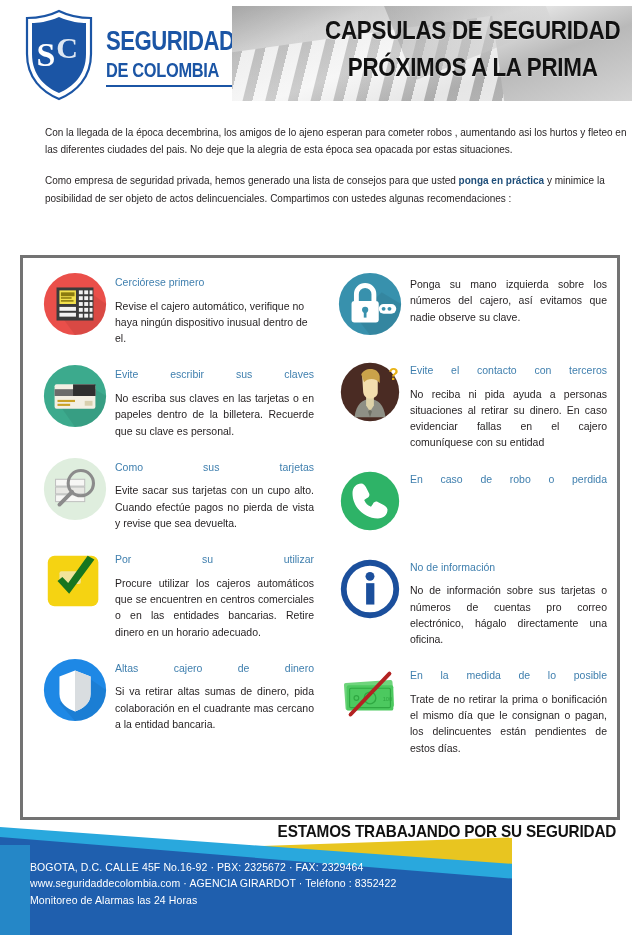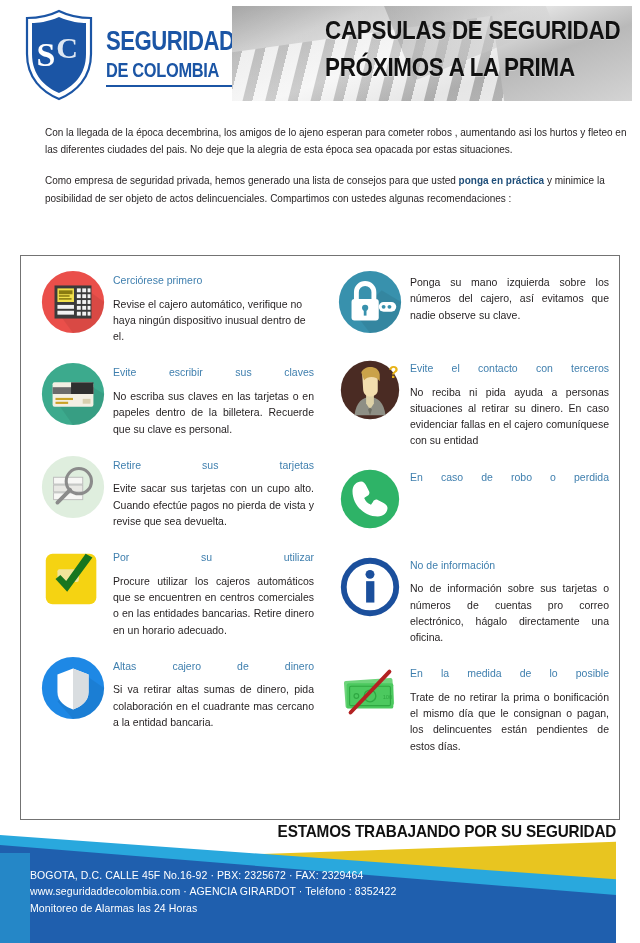--- a/index.html
+++ b/index.html
@@ -50,42 +50,42 @@
       repeating-linear-gradient(112deg, rgba(255,255,255,0.85) 0px, rgba(255,255,255,0.85) 12px, rgba(150,150,150,0.45) 13px, rgba(150,150,150,0.45) 22px);
     transform:rotate(-8deg);opacity:.75;
   }
   .banner::after{
     content:"";position:absolute;left:160px;top:-40px;width:150px;height:90px;
     background:linear-gradient(150deg,#8e8e8e,#d8d8d8);
     transform:rotate(-22deg);opacity:.5;
   }
   .banner-text{
     position:absolute;right:12px;top:6px;
-    text-align:left;z-index:3;
+    text-align:center;z-index:3;
   }
   .banner-line{
     font-family:"Liberation Sans", sans-serif;
     font-weight:bold;font-size:26px;color:#111111;
     letter-spacing:-0.3px;line-height:1.42;
     transform:scaleX(0.86);transform-origin:right center;
     text-shadow:0 1px 0 rgba(255,255,255,0.35);
   }
 
   
   .intro{
     position:absolute;left:45px;top:124px;width:588px;
     font-size:10px;line-height:1.72;color:#231f20;
   }
   .intro p{margin:0 0 14px 0;}
   .hl{color:#1f4e79;font-weight:bold;}
 
   
   .panel{
     position:absolute;left:20px;top:255px;width:600px;height:565px;
-    border:1px solid #737373;background:#ffffff;box-sizing:border-box;
+    border:3px solid #737373;background:#ffffff;box-sizing:border-box;
   }
   .cols{display:flex;width:100%;height:100%;box-sizing:border-box;padding:8px 4px 0 4px;}
   .col{width:50%;box-sizing:border-box;padding:0 6px;}
   .col-left{padding-left:10px;}
   .col-right{padding-left:12px;}
 
   .tip{display:flex;align-items:flex-start;margin-bottom:12px;}
   .tip-icon{
     width:76px;min-width:76px;height:76px;
     display:flex;align-items:center;justify-content:center;
@@ -106,21 +106,21 @@
   .tagline{
     position:absolute;right:24px;top:822px;
     font-family:"Liberation Sans", sans-serif;
     font-weight:bold;font-size:17px;color:#111111;letter-spacing:-0.2px;
     transform:scaleX(0.9);transform-origin:right center;
     z-index:6;
   }
 
   
   .footer{
-    position:absolute;left:0;bottom:0;width:616px;height:120px;overflow:hidden;
+    position:absolute;left:0;bottom:8px;width:512px;height:120px;overflow:hidden;
   }
   .footer svg{display:block;width:640px;height:120px;}
   .footer-text{
     position:absolute;left:30px;top:44px;
     font-family:"Liberation Sans", sans-serif;
     font-size:10.5px;color:#ffffff;line-height:1.55;
     letter-spacing:0.1px;z-index:5;
   }
   .footer-text div{white-space:nowrap;}
 </style>
@@ -224,21 +224,21 @@
           <svg viewBox="0 0 72 72" width="70" height="70">
             <circle cx="36" cy="36" r="32" fill="#dfeede"></circle>
             <rect x="16" y="26" width="30" height="7" fill="#f7f7f5" stroke="#bdbdbd" stroke-width="1"></rect>
             <rect x="16" y="34" width="30" height="7" fill="#e8e8e4" stroke="#bdbdbd" stroke-width="1"></rect>
             <rect x="16" y="42" width="30" height="7" fill="#f7f7f5" stroke="#bdbdbd" stroke-width="1"></rect>
             <circle cx="42" cy="30" r="13" fill="none" stroke="#8b8b8b" stroke-width="3.2"></circle>
             <line x1="33" y1="39" x2="20" y2="52" stroke="#8b8b8b" stroke-width="4" stroke-linecap="round"></line>
           </svg>
         </div>
         <div class="tip-body">
-          <div class="tip-title justify">Retire sus tarjetas</div>
+          <div class="tip-title justify">Como sus tarjetas</div>
           <div class="tip-text justify">Evite sacar sus tarjetas con un cupo alto. Cuando efectúe pagos no pierda de vista y revise que sea devuelta.</div>
         </div>
       </div>
 
       <div class="tip">
         <div class="tip-icon">
           <svg viewBox="0 0 72 72" width="70" height="70">
             <rect x="8" y="10" width="52" height="52" rx="7" fill="#f5d312"></rect>
             <rect x="20" y="26" width="22" height="13" rx="2" fill="#efe9c9" opacity="0.75"></rect>
             <path d="M18 36 L30 49 L56 14 L49 10 L29 38 L23 32 Z" fill="#17761f"></path>

